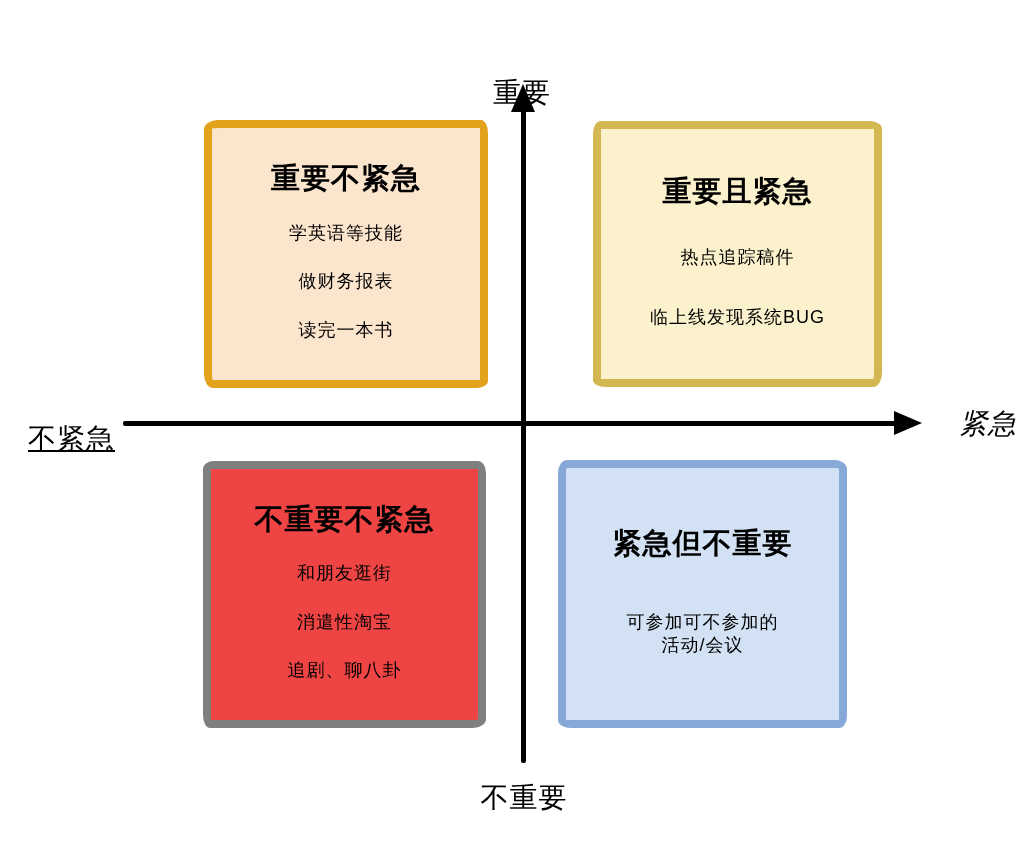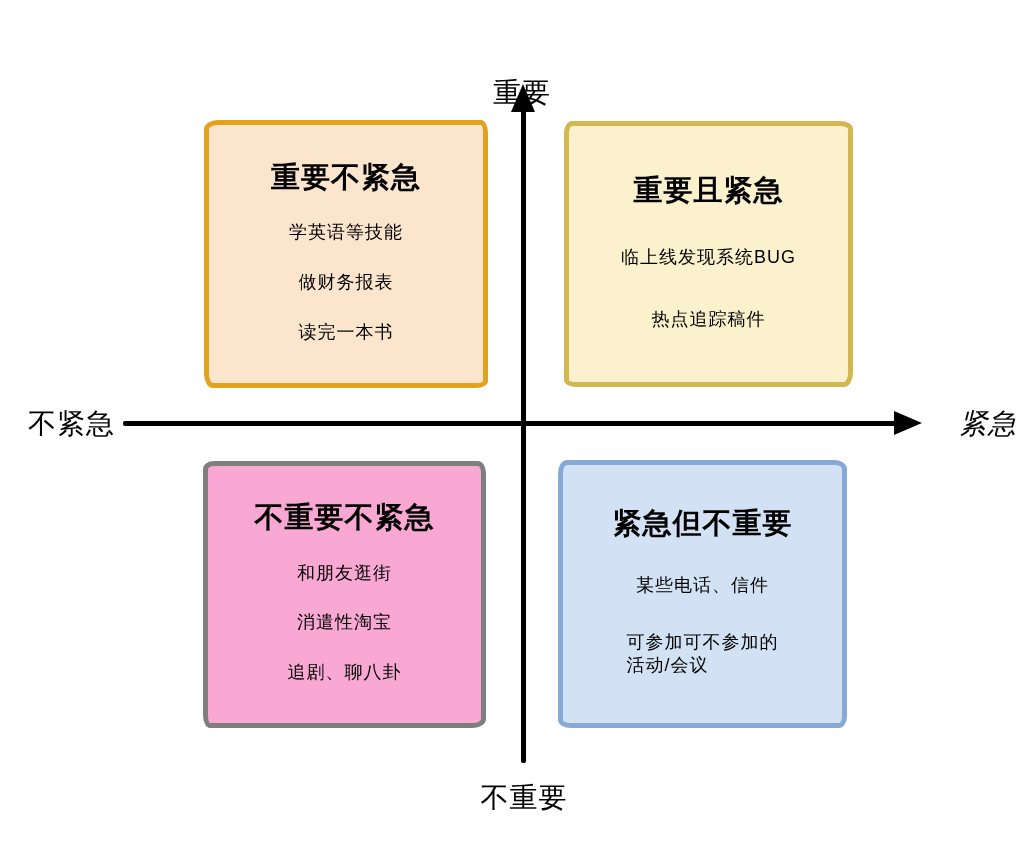--- a/index.html
+++ b/index.html
@@ -60,38 +60,39 @@
   
   .axis-label {
     position: absolute;
     font-size: 28px;
     letter-spacing: 1px;
     line-height: 1.2;
     white-space: nowrap;
   }
   .label-top    { left: 522px; top: 36px;  transform: translateX(-50%); margin-top: 40px; }
   .label-bottom { left: 524px; top: 781px; transform: translateX(-50%); }
-  .label-left   { left: 28px;  top: 407px; }
+  .label-left   { left: 28px;  top: 422px; text-decoration: underline; }
   .label-right  { left: 959px; top: 407px; font-style: italic; }
 
   
   .quad {
     position: absolute;
     box-sizing: border-box;
-    border: 5px solid #000000;
+    border: 8px solid #000000;
     display: flex;
     flex-direction: column;
     align-items: center;
     justify-content: space-evenly;
     padding: 8px 4px 12px;
+    text-align: center;
   }
   
   .q-tl { left: 204px; top: 120px; width: 284px; height: 268px;
           border-radius: 14px 7px 12px 9px / 9px 13px 7px 14px; }
-  .q-tr { left: 564px; top: 121px; width: 289px; height: 266px;
+  .q-tr { left: 593px; top: 121px; width: 289px; height: 266px;
           border-radius: 8px 13px 9px 12px / 12px 8px 14px 7px; }
   .q-bl { left: 203px; top: 461px; width: 283px; height: 267px;
           border-radius: 11px 8px 13px 7px / 8px 12px 9px 13px; }
   .q-br { left: 558px; top: 460px; width: 289px; height: 268px;
           border-radius: 9px 12px 8px 13px / 13px 9px 12px 8px; }
 
   .q-title {
     font-size: 29px;
     font-weight: bold;
     letter-spacing: 1px;
@@ -122,31 +123,30 @@
 
   <div class="quad q-tl" style="background-color: rgb(252, 229, 205); border-color: rgb(226, 162, 27);">
     <div class="q-title">重要不紧急</div>
     <div class="q-item">学英语等技能</div>
     <div class="q-item">做财务报表</div>
     <div class="q-item">读完一本书</div>
   </div>
 
   <div class="quad q-tr" style="background-color: rgb(251, 241, 204); border-color: rgb(211, 183, 80);">
     <div class="q-title">重要且紧急</div>
+    <div class="q-item">热点追踪稿件</div>
     <div class="q-item">临上线发现系统BUG</div>
-    <div class="q-item">热点追踪稿件</div>
   </div>
 
-  <div class="quad q-bl" style="background-color: #f9a8d4; border-color: rgb(127, 127, 127);">
+  <div class="quad q-bl" style="background-color: #ef4444; border-color: rgb(127, 127, 127);">
     <div class="q-title">不重要不紧急</div>
     <div class="q-item">和朋友逛街</div>
     <div class="q-item">消遣性淘宝</div>
     <div class="q-item">追剧、聊八卦</div>
   </div>
 
   <div class="quad q-br" style="background-color: rgb(210, 226, 244); border-color: rgb(134, 169, 215);">
     <div class="q-title">紧急但不重要</div>
-    <div class="q-item">某些电话、信件</div>
     <div class="q-item">可参加可不参加的
 活动/会议</div>
   </div>
 
 </div>
 
 </body></html>

